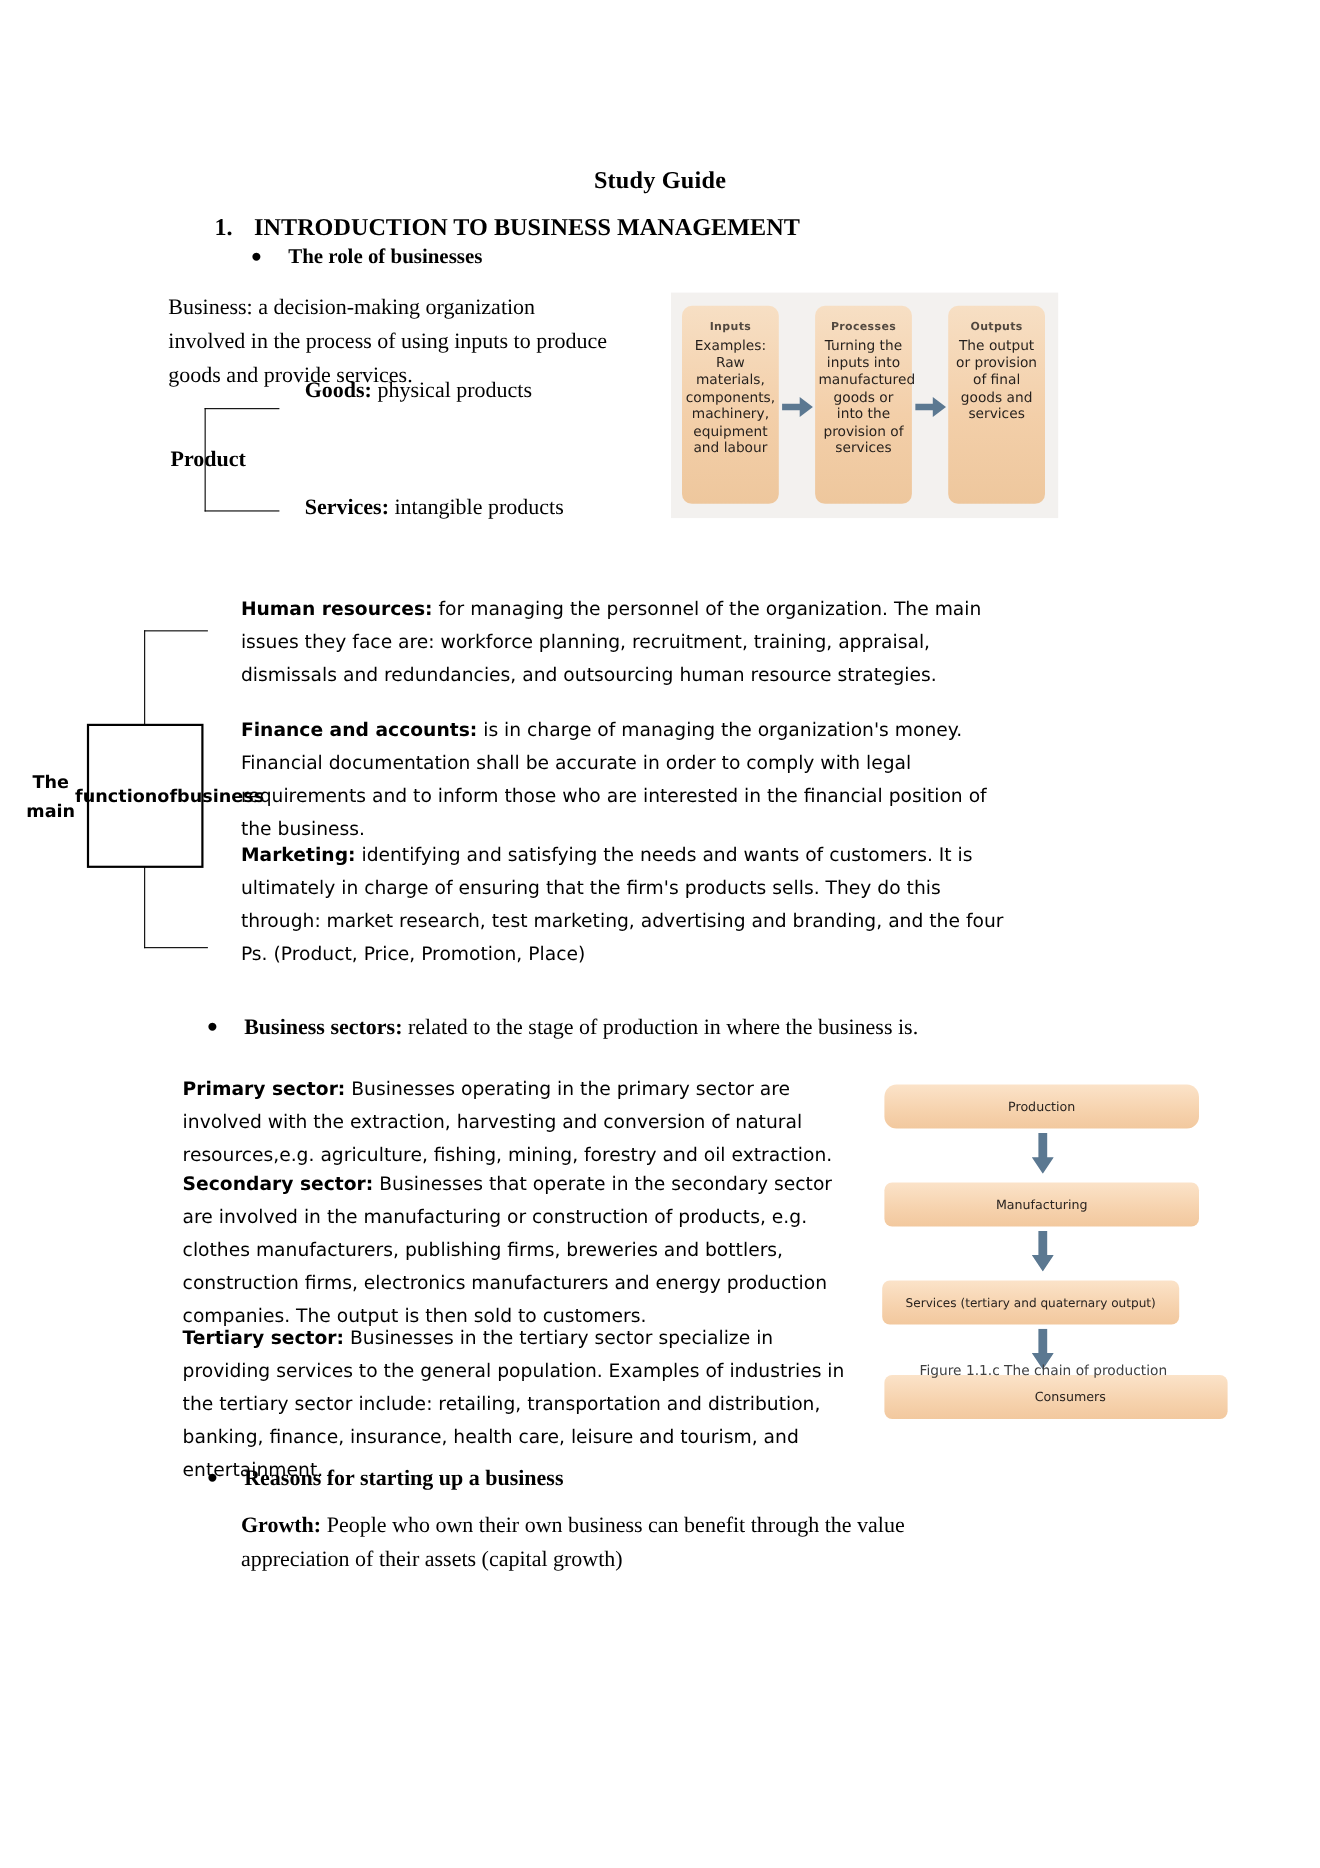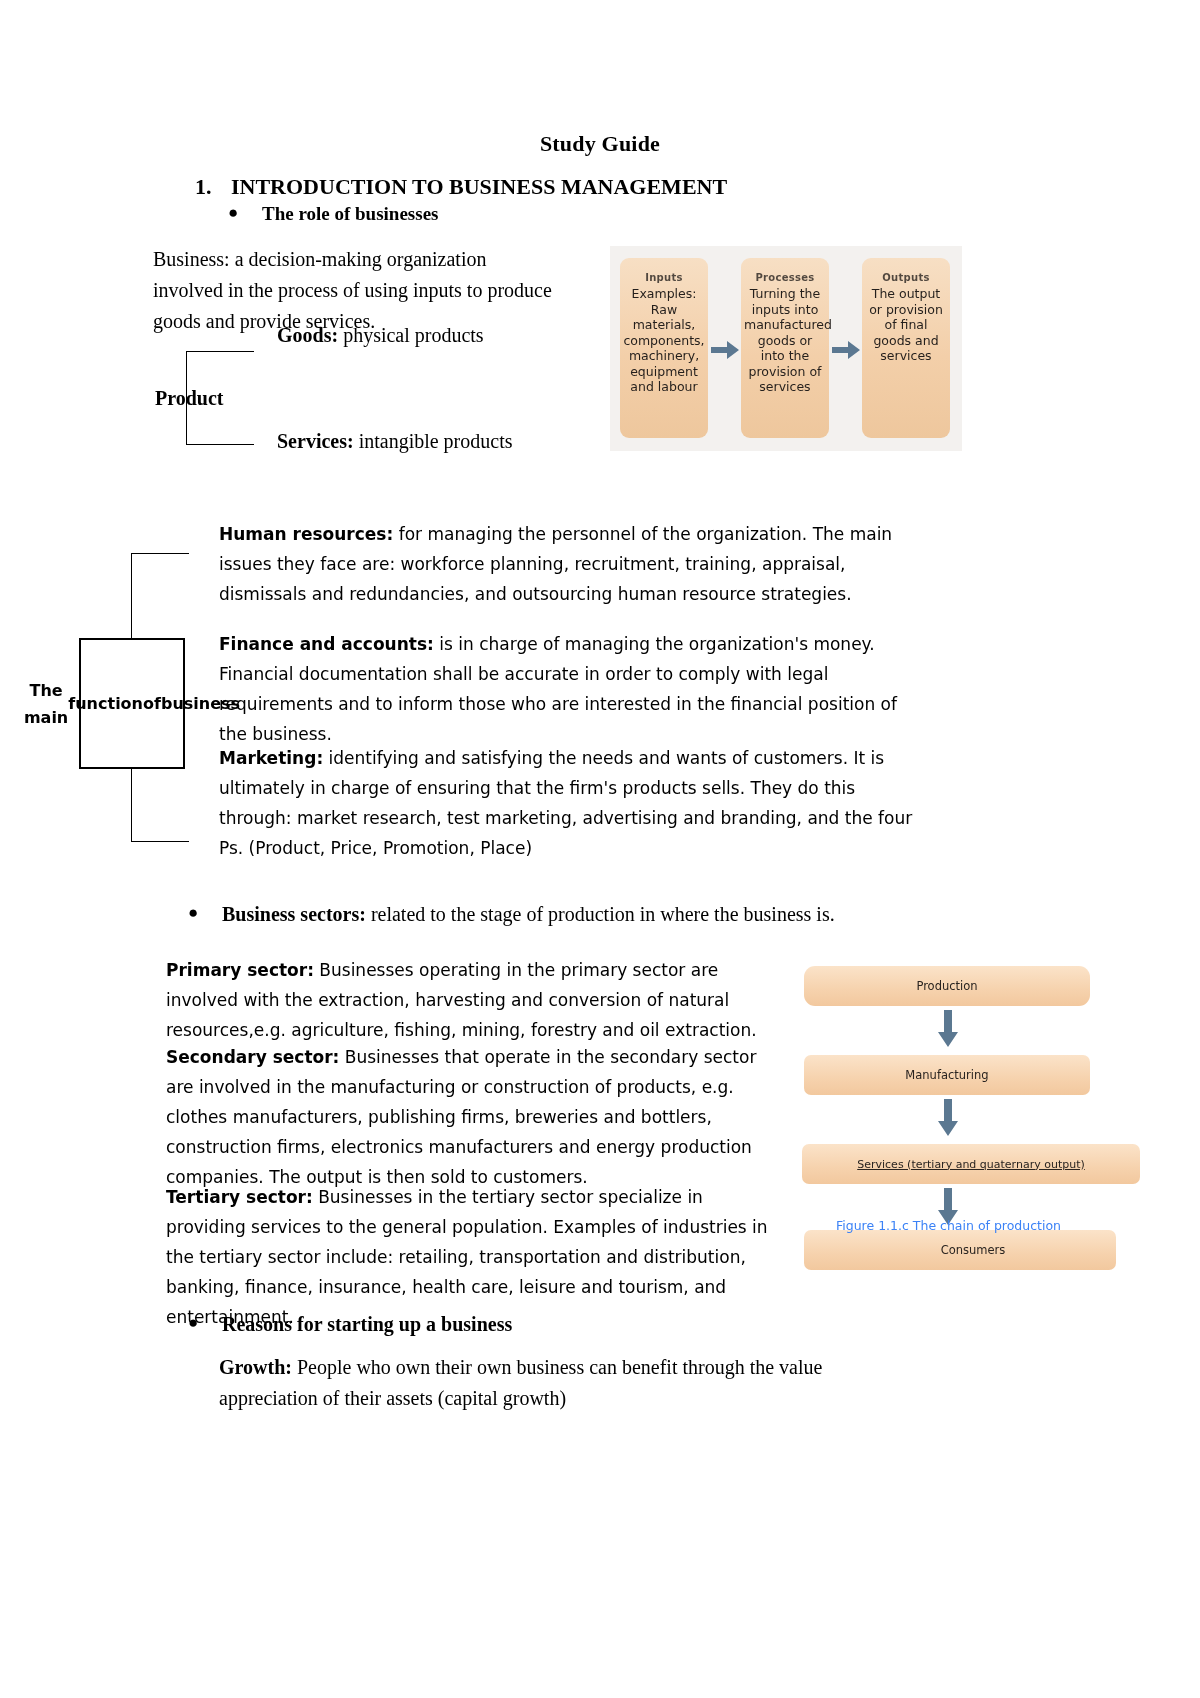--- a/index.html
+++ b/index.html
@@ -12,20 +12,21 @@
     height: 1698px;
     position: relative;
     font-family: "Liberation Serif", "DejaVu Serif", serif;
     color: #000000;
     overflow: hidden;
   }
   .page {
     position: absolute;
     inset: 0;
     background: #fff;
+    margin-top: 20px;
   }
 
   
   .serif { font-family: "Liberation Serif", "DejaVu Serif", serif; }
   .sans  { font-family: "DejaVu Sans", "Liberation Sans", sans-serif; }
 
   .doc-title {
     position: absolute;
     left: 0; right: 0;
     top: 131px;
@@ -253,37 +254,37 @@
     background: linear-gradient(180deg,#fbe3c9 0%, #f6d2ad 60%, #f2c89e 100%);
     color: #2a2420;
     font-size: 11.5px;
     display: flex;
     align-items: center;
     justify-content: center;
     text-align: center;
   }
   .cb1 { top: 6px; border-radius: 11px; }
   .cb2 { top: 95px; text-align: center; }
-  .cb3 { top: 184px; width: 338px; left: 2px; font-size: 11px; text-decoration: underline; }
+  .cb3 { top: 184px; width: 270px; left: 2px; font-size: 11px; }
   .cb4 { top: 270px; padding-left: 26px; }
   .chain-arrow {
     position: absolute;
     left: 138px;
     width: 20px;
     height: 37px;
   }
   .ca1 { top: 50px; }
   .ca2 { top: 139px; }
   .ca3 { top: 228px; }
   .fig-caption {
     position: absolute;
     left: 836px;
     top: 1218px;
     font-size: 12.5px;
-    color: #3b82f6;
+    color: #404040;
     white-space: nowrap;
   }
 
   
   .reasons-bullet {
     left: 188px;
     top: 1313px;
     font-size: 20px;
   }
   .growth-para {

